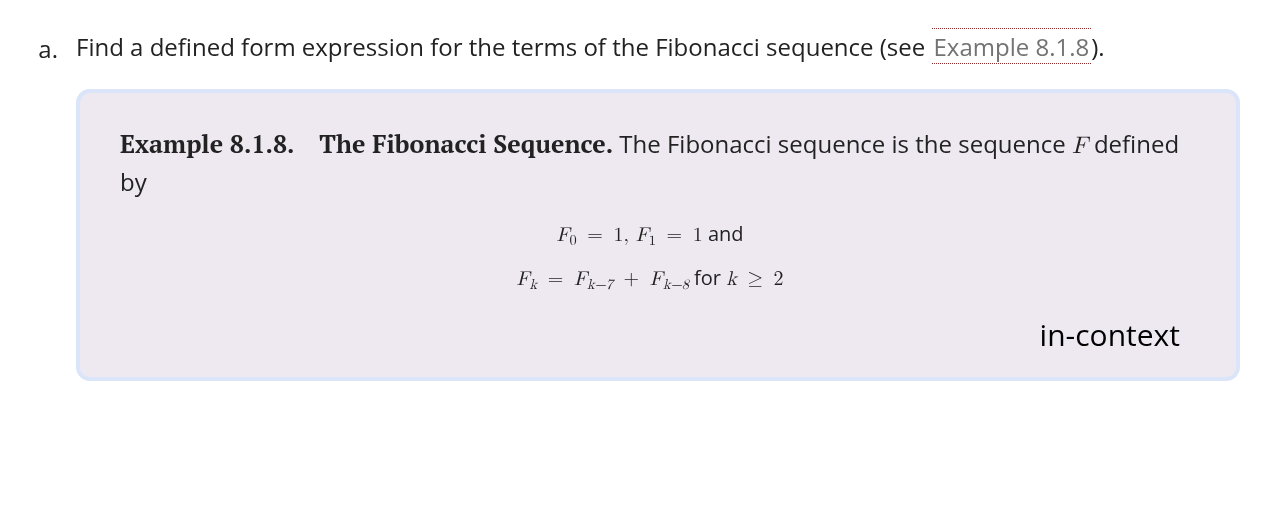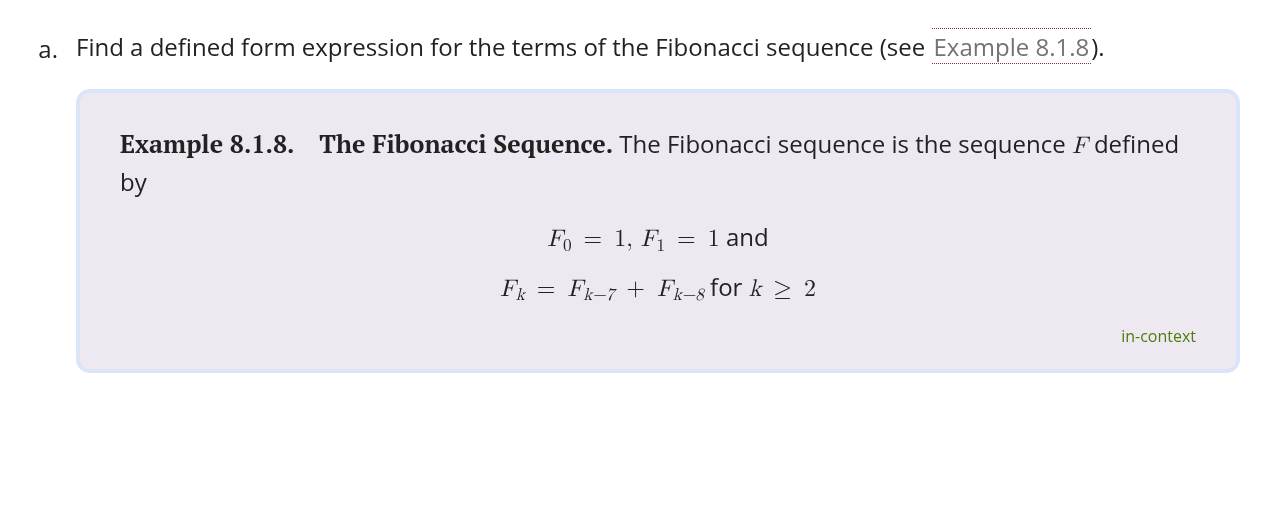--- a/index.html
+++ b/index.html
@@ -37,21 +37,21 @@
       border: 1px dotted #8a2a2a;
       border-left: none;
       border-right: none;
       padding: 1px 2px 0 2px;
       cursor: pointer;
     }
     .example-box {
       border: 4px solid #dbe5fa;
       border-radius: 14px;
       background: #eee9f1;
-      padding: 32px 40px 22px 40px;
+      padding: 32px 56px 22px 40px;
       color: #222;
     }
     .example-heading {
       font-family: "PT Serif", Georgia, "Times New Roman", serif;
       font-weight: 700;
       font-size: 25px;
       line-height: 1.5;
     }
     .example-title {
       font-family: "PT Serif", Georgia, "Times New Roman", serif;
@@ -63,21 +63,21 @@
       line-height: 1.5;
       margin-bottom: 20px;
     }
     .math-var {
       font-family: "Latin Modern Math", "STIX Two Math", Georgia, serif;
       font-style: italic;
     }
     .math-line {
       text-align: center;
       font-family: "Latin Modern Math", "STIX Two Math", Georgia, serif;
-      font-size: 24px;
+      font-size: 20px;
       margin: 14px 0;
       white-space: nowrap;
     }
     .math-line .mathit {
       font-style: italic;
     }
     .math-line .sub {
       font-size: 0.72em;
       vertical-align: -0.28em;
       position: relative;
@@ -85,22 +85,22 @@
     .math-line .txt {
       font-family: "Open Sans", "Segoe UI", Arial, sans-serif;
       font-style: normal;
     }
     .math-line .op {
       font-style: normal;
       padding: 0 4px;
     }
     .in-context {
       text-align: right;
-      font-size: 16px;
-      color: #4d7c0f;
+      font-size: 30px;
+      color: #000000;
       margin-top: 20px;
       font-family: "Open Sans", "Segoe UI", Arial, sans-serif;
     }
   </style>
 </head>
 <body>
 
 <div class="list-item">
   <div class="list-label">a.</div>
   <div class="list-body">

